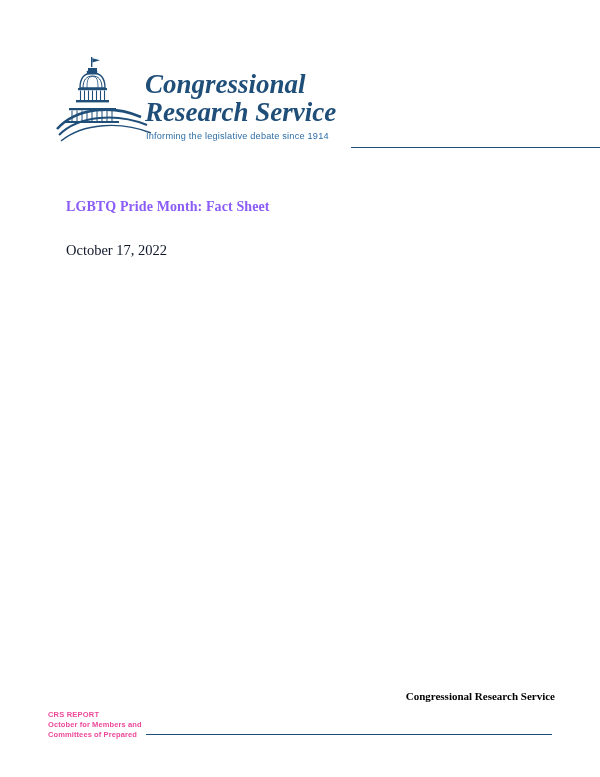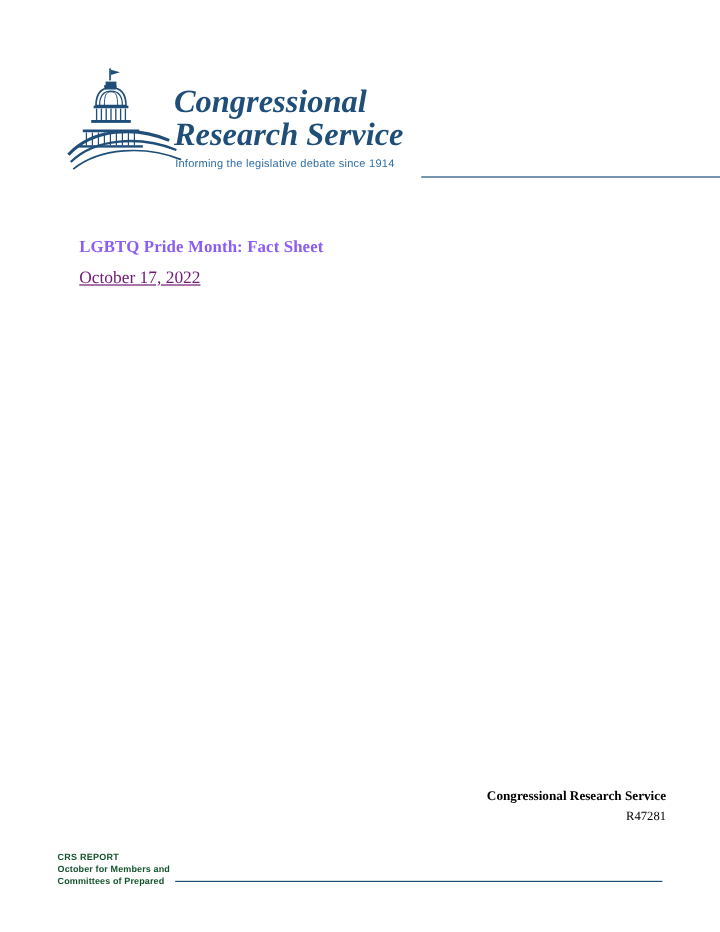--- a/index.html
+++ b/index.html
@@ -58,61 +58,61 @@
     font-family: "Liberation Serif", serif;
     font-weight: bold;
     font-size: 14px;
     letter-spacing: 0.1px;
     color: #8b5cf6;
     margin-top: 27px;
   }
   .date {
     position: absolute;
     left: 66px;
-    top: 224px;
+    top: 242px;
     font-family: "Liberation Serif", serif;
     font-size: 14.5px;
-    color: #701a75;
-    text-decoration: underline;
+    color: #0f172a;
   }
 
   
   .footer-right {
     position: absolute;
     right: 45px;
     top: 657px;
     width: 280px;
     text-align: right;
     line-height: 1.45;
   }
   .footer-org {
     font-family: "Liberation Serif", serif;
     font-weight: bold;
     font-size: 11px;
     color: #000000;
+    margin-top: 32px;
   }
   .footer-url {
     font-family: "Liberation Serif", serif;
     font-size: 10.5px;
     color: #000000;
   }
   .footer-num {
     font-family: "Liberation Serif", serif;
     font-size: 10.5px;
     color: #000000;
   }
 
   
   .footer-left {
     position: absolute;
     left: 48px;
     top: 710px;
     width: 180px;
     font-family: "Liberation Sans", sans-serif;
-    color: #14532d;
+    color: #ec4899;
     line-height: 1.35;
   }
   .footer-left .crs-report {
     font-size: 7.5px;
     font-weight: bold;
     letter-spacing: 0.2px;
   }
   .footer-left .prepared {
     font-size: 7.5px;
     font-weight: bold;
@@ -187,21 +187,20 @@
     </div>
     <div class="masthead-rule"></div>
   </div>
 
   <div class="title">LGBTQ Pride Month: Fact Sheet</div>
 
   <div class="date">October 17, 2022</div>
 
   <div class="footer-right">
     <div class="footer-org">Congressional Research Service</div>
-    <div class="footer-num">R47281</div>
   </div>
 
   <div class="footer-left">
     <div class="crs-report">CRS REPORT</div>
     <div class="prepared">October for Members and</div>
     <div class="prepared">Committees of Prepared</div>
   </div>
   <div class="footer-left-rule"></div>
 
 </div>

